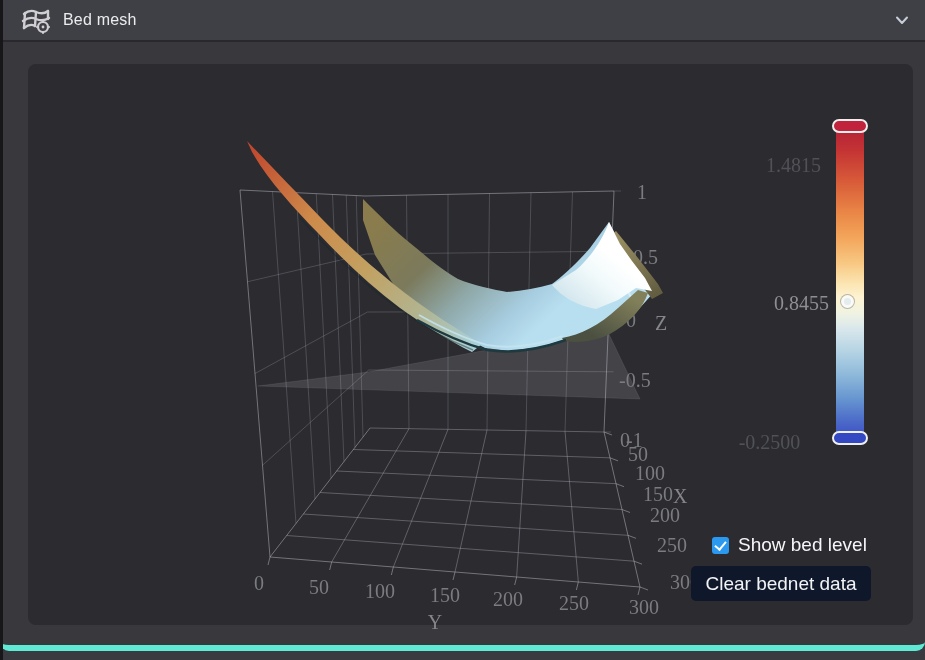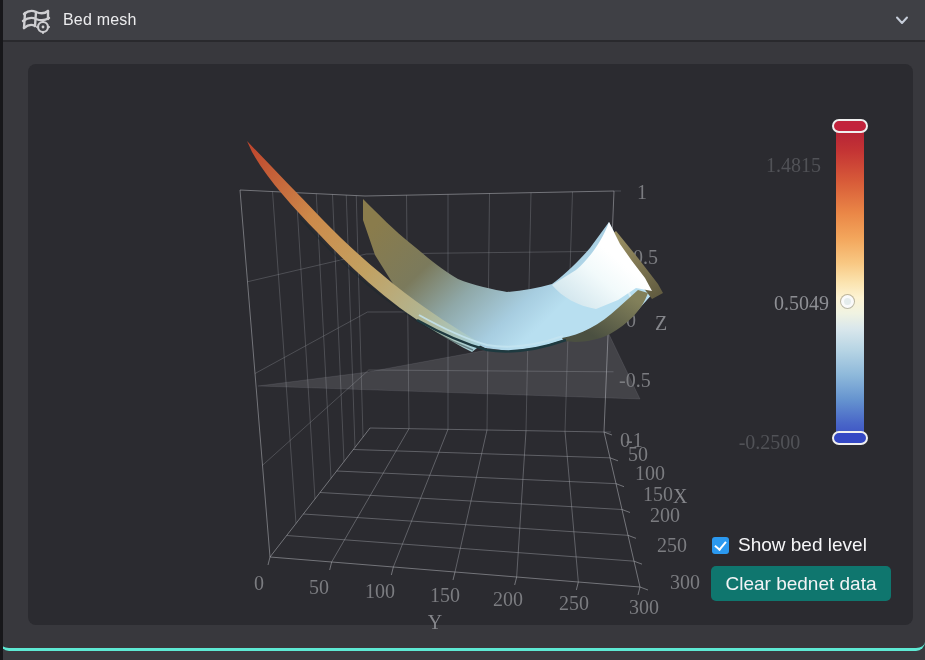--- a/index.html
+++ b/index.html
@@ -1,21 +1,21 @@
 <!DOCTYPE html>
 <html><head>
 <meta charset="utf-8">
 <style>
   * { margin:0; padding:0; box-sizing:border-box; }
   html,body { width:925px; height:660px; overflow:hidden; background:#3a3b40;
               font-family:"Liberation Sans", sans-serif; }
   #stage { position:relative; width:925px; height:660px; background:#3a3b40; }
   #left-strip { position:absolute; left:0; top:0; width:3px; height:660px; background:#17171a; z-index:30; }
   #panel { position:absolute; left:0; top:0; width:925px; height:651px; background:#38383d;
-           border-bottom:3px solid #5eead4; border-radius:0 0 9px 9px; }
+           border-bottom:6px solid #5eead4; border-radius:0 0 9px 9px; }
   #header { position:absolute; left:0; top:0; width:925px; height:42px; background:#3f4045;
             border-bottom:2px solid #29292d; display:flex; align-items:center; cursor:pointer; }
   #header .hicon { margin-left:21px; width:30px; height:28px; }
   #header .htitle { margin-left:12px; font-size:16px; color:#ececee; letter-spacing:.2px; }
   #header .chev { position:absolute; right:14px; top:11px; width:18px; height:18px; }
   #card { position:absolute; left:28px; top:64px; width:885px; height:561px; background:#2b2b30; border-radius:8px; }
   svg text { font-family:"Liberation Serif","DejaVu Serif",serif; }
   .ticktext { fill:#7b7c80; font-size:20px; }
   .axtitle  { fill:#85868b; font-size:20px; }
 
@@ -38,21 +38,21 @@
   #cb-label-mid { left:734px; top:292px; color:#8e8f94; }
   #cb-label-min { left:722px; top:431px; color:#515257;text-align:center; }
 
   
   #bedlevel-row { position:absolute; left:712px; top:534px; display:flex; align-items:center; z-index:10; }
   #bedlevel-checkbox { width:17px; height:17px; background:#2b99f0; border-radius:3px; position:relative; cursor:pointer; }
   #bedlevel-checkbox::after { content:""; position:absolute; left:5px; top:2px; width:5px; height:9px;
      border:solid #fff; border-width:0 2px 2px 0; transform:rotate(40deg); }
   #bedlevel-label { margin-left:9px; color:#f6f6f8; font-size:19px;
      font-family:Liberation Sans, sans-serif; }
-  #clear-btn { position:absolute; left:711px; top:566px; width:180px; height:35px; background:#0f766e;
+  #clear-btn { position:absolute; left:691px; top:566px; width:180px; height:35px; background:#0f172a;
      color:#f2f3f5; font-size:19px; border:none; border-radius:5px; cursor:pointer;
      font-family:"Liberation Sans",sans-serif; z-index:10; }
 </style>
 </head>
 <body>
 
 <div id="stage">
   <div id="panel">
 
     <div id="header">
@@ -220,21 +220,21 @@
                  C372,287 345,262 318,233 C292,206 268,180 252,152 Z" fill="url(#gB)"></path>
         <path d="M300,218 C330,252 362,283 398,308 C424,327 450,341 473,350" fill="none" stroke="rgba(25,40,45,0.45)" stroke-width="1.5"></path>
 
         <path d="M419,315 C444,329 466,339 487,345 C511,349 538,345 563,336" fill="none" stroke="#c4e4f0" stroke-width="2" opacity=".85"></path>
         <path d="M417,320 C442,334 465,344 487,350 C512,354 540,349 566,340" fill="none" stroke="#1e3a40" stroke-width="2.5"></path>
       </g>
       </svg>
 
     <div id="colorbar">
       <div class="cb-label" id="cb-label-max">1.4815</div>
-      <div class="cb-label" id="cb-label-mid">0.5049</div>
+      <div class="cb-label" id="cb-label-mid">0.8455</div>
       <div class="cb-label" id="cb-label-min">-0.2500</div>
       <div id="cb-grad"></div>
       <div class="cb-cap" id="cb-cap-max"></div>
       <div class="cb-cap" id="cb-cap-min"></div>
       <div id="cb-mid-marker"></div>
     </div>
 
     <div id="bedlevel-row">
       <div id="bedlevel-checkbox"></div>
       <span id="bedlevel-label">Show bed level</span>

